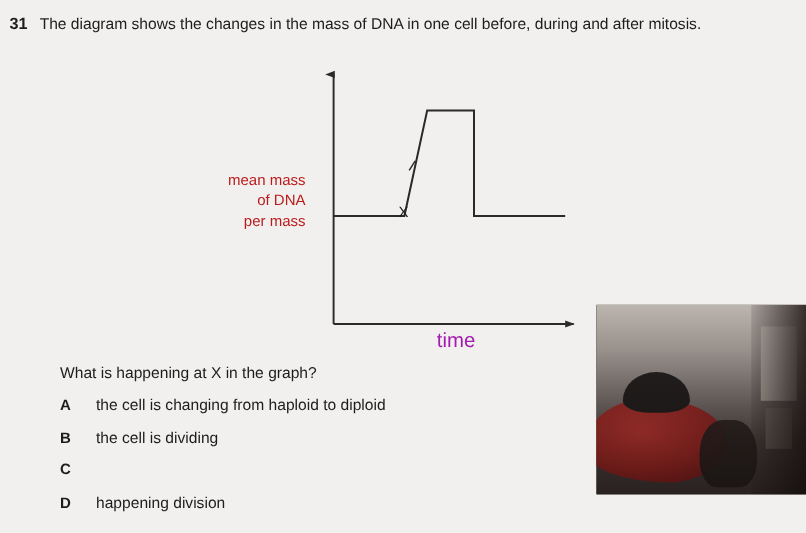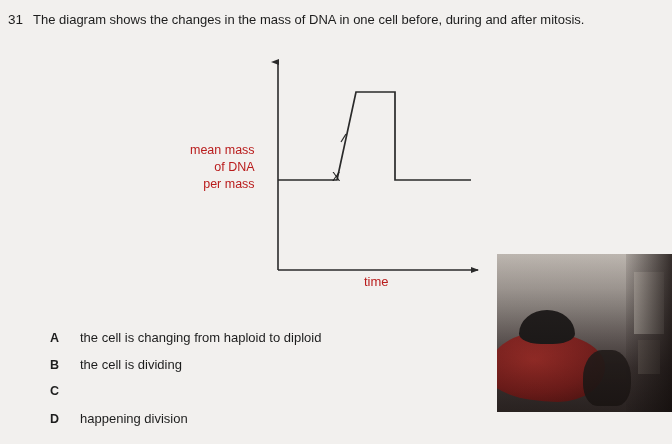--- a/index.html
+++ b/index.html
@@ -25,21 +25,21 @@
     position: absolute;
     top: 12px;
     left: 8px;
     right: 4px;
     display: flex;
     align-items: flex-start;
     gap: 10px;
   }
   .qnum {
     font-size: 13.5px;
-    font-weight: normal;
+    font-weight: bold;
     line-height: 16px;
   }
   .qtext {
     font-size: 13px;
     line-height: 16px;
     white-space: nowrap;
   }
 
   
   .diagram {
@@ -55,22 +55,22 @@
     top: 90px;
     font-size: 12.5px;
     line-height: 17px;
     text-align: right;
     color: #b91c1c;
   }
   .time-label {
     position: absolute;
     left: 178px;
     top: 222px;
-    font-size: 13px;
-    color: #b91c1c;
+    font-size: 17px;
+    color: #a21caf;
   }
   .x-label {
     position: absolute;
     left: 146px;
     top: 118px;
     font-size: 12.5px;
     color: #1d1d1d;
   }
 
   
@@ -210,20 +210,21 @@
     <div class="axis-label-left">
       <div>mean mass</div>
       <div>of DNA</div>
       <div>per mass</div>
     </div>
 
     <div class="time-label">time</div>
     <div class="x-label">X</div>
   </div>
 
+  <div class="question-prompt">What is happening at X in the graph?</div>
 
   <div class="options">
     <div class="option">
       <span class="opt-letter">A</span>
       <span class="opt-text">the cell is changing from haploid to diploid</span>
     </div>
     <div class="option">
       <span class="opt-letter">B</span>
       <span class="opt-text">the cell is dividing</span>
     </div>

